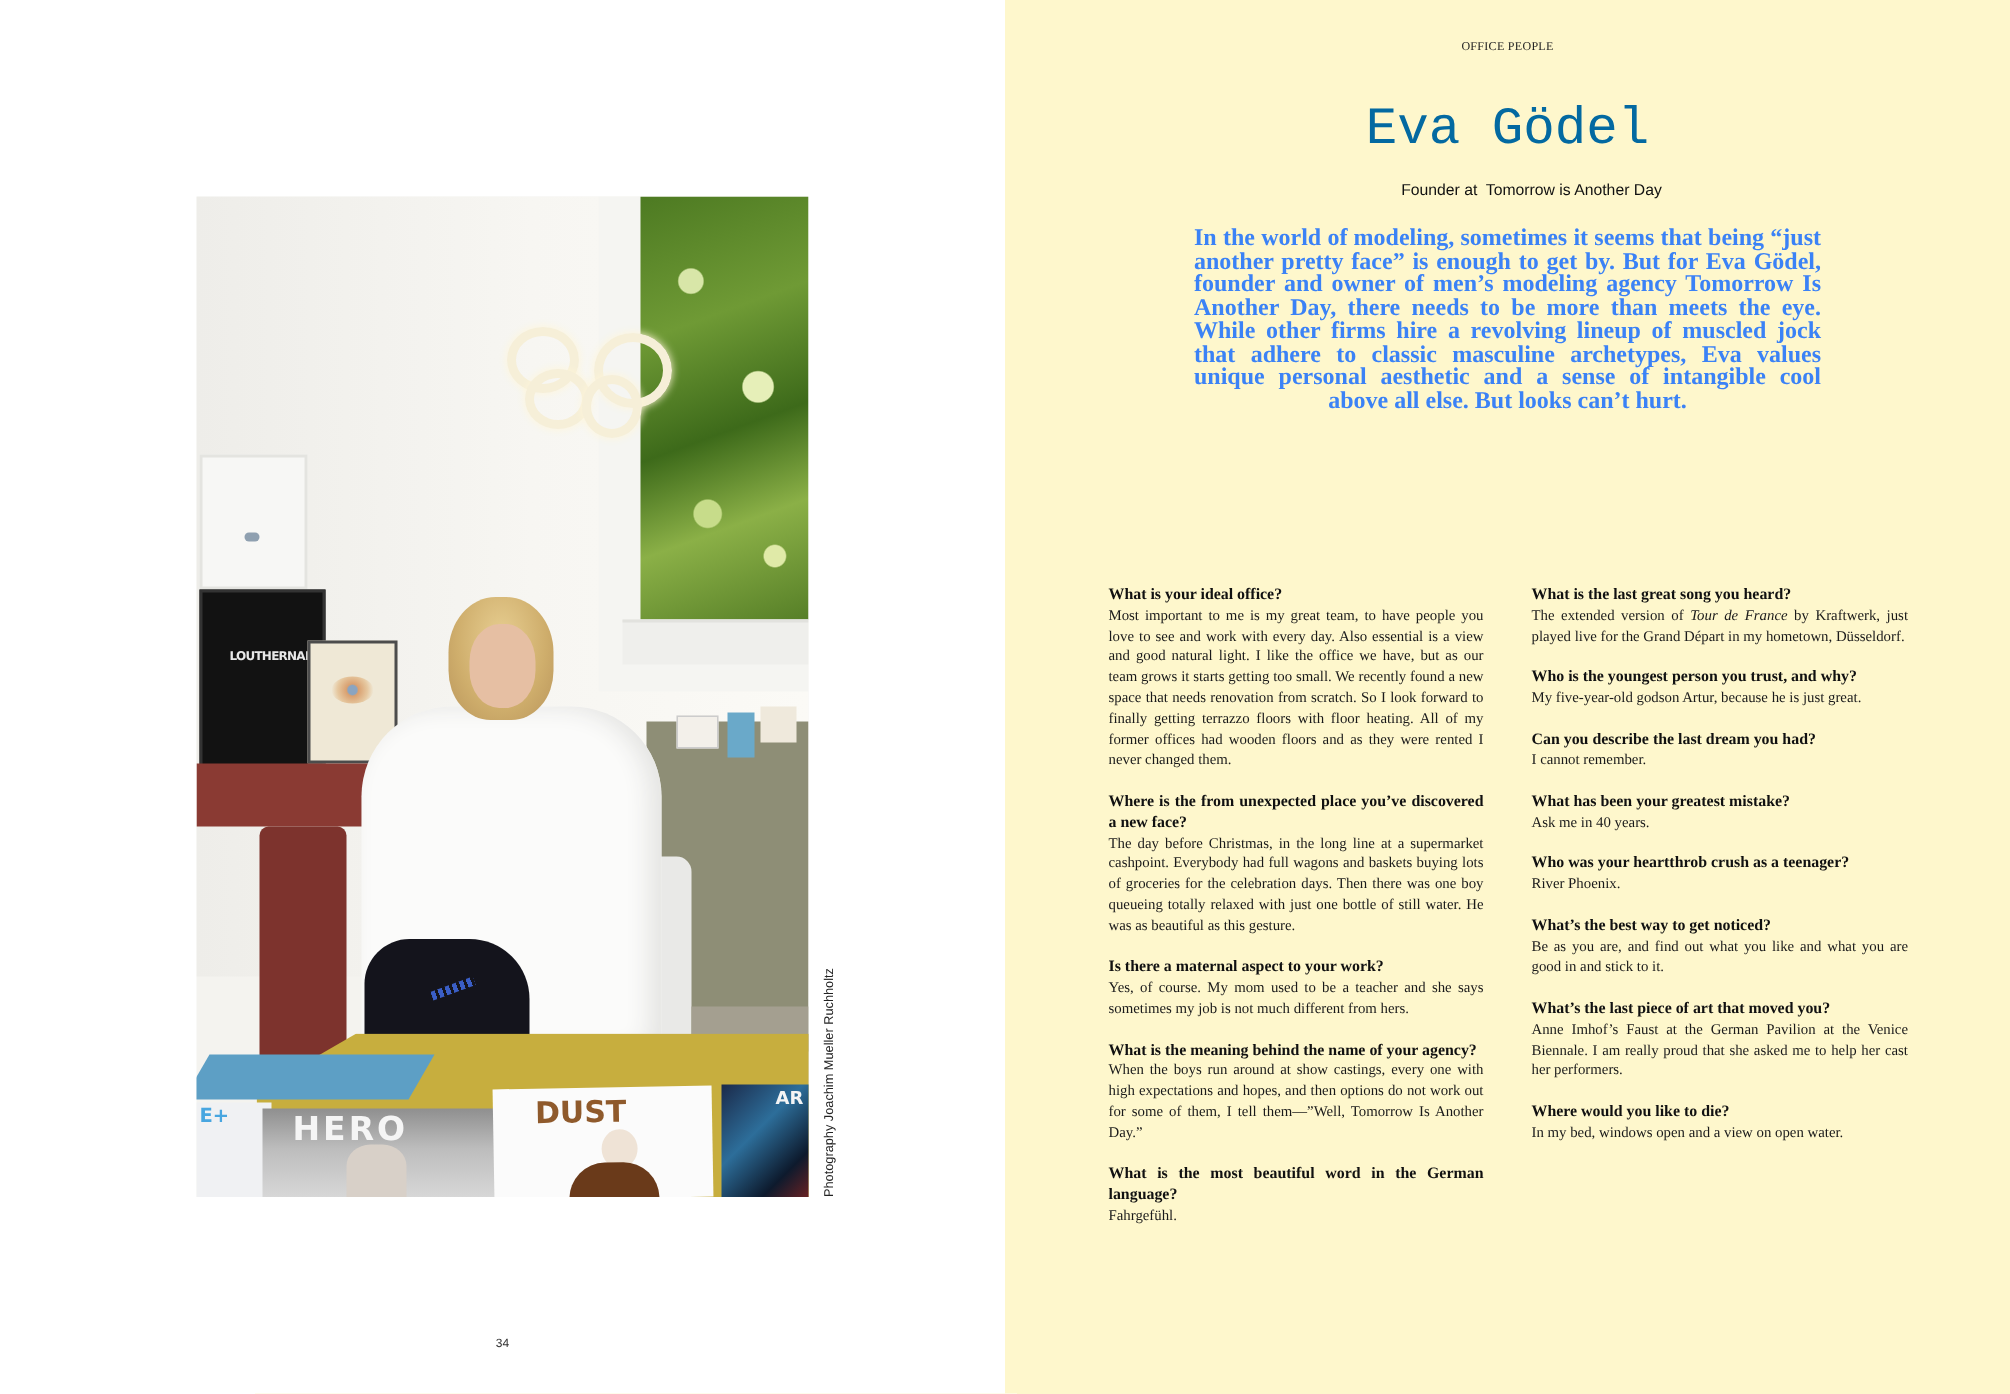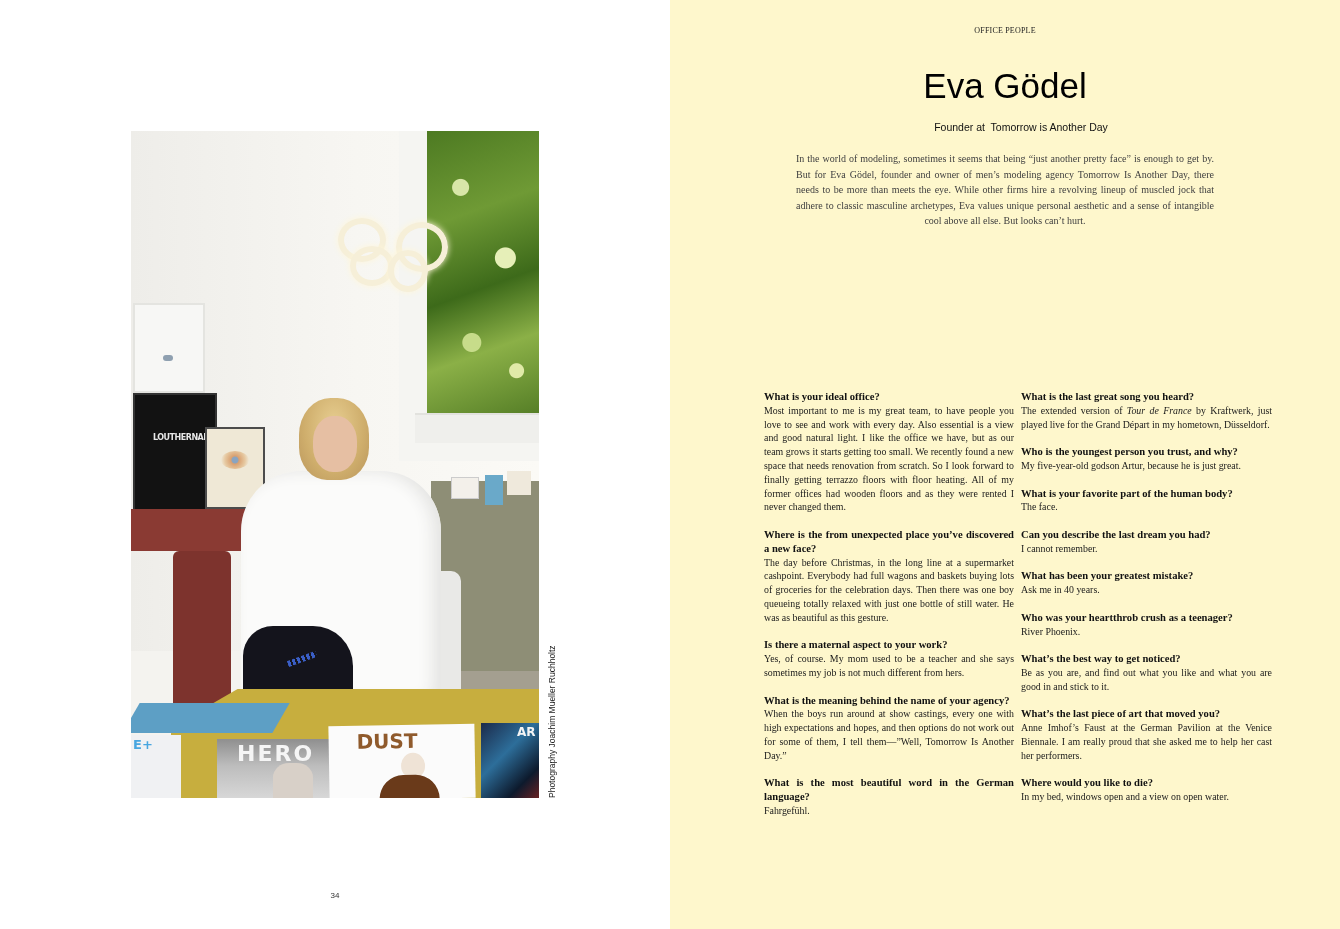--- a/index.html
+++ b/index.html
@@ -40,41 +40,41 @@
     .photo .person-body { position: absolute; left: 110px; top: 340px; width: 200px; height: 230px; background: #fbfbfa; border-radius: 60px 60px 12px 12px; box-shadow: inset -8px 0 16px #e4e4e2; }
     .photo .person-legs { position: absolute; left: 112px; top: 495px; width: 110px; height: 75px; background: #14141c; border-radius: 30px 40px 0 0; }
     .photo .person-legs::after { content: ""; position: absolute; left: 44px; top: 30px; width: 30px; height: 6px; background: repeating-linear-gradient(90deg, #3a5ec6 0 3px, #14141c 3px 5px); transform: rotate(-20deg); }
     .photo .table-blue { position: absolute; left: 0; top: 572px; width: 150px; height: 30px; background: #5d9fc5; transform: skewX(-30deg); transform-origin: left; }
     .photo .table-yellow { position: absolute; left: 40px; top: 558px; width: 370px; height: 110px; background: #c7ae3e; clip-path: polygon(18% 0, 100% 0, 100% 100%, 0 100%, 0 35%); }
     .photo .table-grey { position: absolute; left: 330px; top: 540px; width: 78px; height: 130px; background: #a49f90; }
     .photo .mag { position: absolute; overflow: hidden; }
     .photo .mag .mag-title { position: absolute; font-family: "DejaVu Sans", sans-serif; font-weight: bold; }
     .photo .mag-e { left: 0; top: 604px; width: 50px; height: 63px; background: #f0f1f3; }
     .photo .mag-e .mag-title { left: 2px; top: 2px; color: #48a6e0; font-size: 13px; }
-    .photo .mag-hero { left: 44px; top: 608px; width: 156px; height: 60px; background: linear-gradient(180deg, #8f8f8f 0%, #bdbdbd 45%, #d8d8d8 100%); margin-left: 42px; }
+    .photo .mag-hero { left: 44px; top: 608px; width: 156px; height: 60px; background: linear-gradient(180deg, #8f8f8f 0%, #bdbdbd 45%, #d8d8d8 100%); }
     .photo .mag-hero .mag-title { left: 20px; top: 2px; color: #f5f5f5; font-size: 22px; letter-spacing: 2px; }
     .photo .mag-hero::after { content: ""; position: absolute; left: 56px; top: 24px; width: 40px; height: 36px; background: #d8d0c8; border-radius: 40% 40% 0 0; }
     .photo .mag-dust { left: 198px; top: 594px; width: 146px; height: 74px; background: #fbfbfb; transform: rotate(-1deg); }
     .photo .mag-dust .mag-title { left: 28px; top: 4px; color: #8f5a2c; font-size: 20px; }
     .photo .mag-dust::after { content: ""; position: absolute; left: 50px; top: 50px; width: 60px; height: 24px; background: #6a3a1a; border-radius: 30px 30px 0 0; }
     .photo .mag-dust::before { content: ""; position: absolute; left: 72px; top: 28px; width: 24px; height: 26px; background: #efe3d6; border-radius: 50%; }
     .photo .mag-art { left: 350px; top: 592px; width: 60px; height: 76px; background: linear-gradient(135deg, #1b2a4a 0%, #2d6e9a 40%, #0d1a2d 75%, #702222 100%); }
     .photo .mag-art .mag-title { left: 36px; top: 2px; color: #f4f4f4; font-size: 12px; }
 
     .photo-credit { position: absolute; left: 547px; top: 798px; transform-origin: 0 0; transform: rotate(-90deg); font-family: "Liberation Sans", sans-serif; font-size: 8.5px; color: #222; white-space: nowrap; }
     .page-number { position: absolute; left: 323px; top: 891px; width: 24px; text-align: center; font-family: "Liberation Sans", sans-serif; font-size: 8px; color: #333; }
 
     
     .section-label { position: absolute; left: 670px; top: 26px; width: 670px; text-align: center; font-family: "Liberation Serif", serif; font-size: 8px; letter-spacing: 0.2px; color: #222; }
-    .title { position: absolute; left: 670px; top: 66px; width: 670px; text-align: center; font-family: Liberation Sans, sans-serif; font-size: 35px; font-weight: normal; color: #000000; }
+    .title { position: absolute; left: 670px; top: 66px; width: 670px; text-align: center; font-family: Liberation Mono, monospace; font-size: 35px; font-weight: normal; color: #0369a1; }
     .subtitle { position: absolute; left: 686px; top: 121px; width: 670px; text-align: center; font-family: "Liberation Sans", sans-serif; font-size: 10.5px; color: #111; white-space: pre; }
-    .intro { position: absolute; left: 796px; top: 151px; width: 418px; font-family: "Liberation Serif", serif; font-size: 10px; line-height: 15.5px; text-align: justify; text-align-last: center; color: #404040; }
+    .intro { position: absolute; left: 796px; top: 151px; width: 418px; font-family: "Liberation Serif", serif; font-size: 16px; line-height: 15.5px; text-align: justify; text-align-last: center; color: #3b82f6; font-weight: bold; }
 
     .qa-col { position: absolute; top: 390px; font-family: "Liberation Serif", serif; font-size: 9.9px; line-height: 13.8px; color: #1a1a1a; }
-    .qa-col.left { left: 739px; width: 250px; margin-left: 25px; }
+    .qa-col.left { left: 739px; width: 250px; }
     .qa-col.right { left: 1021px; width: 251px; }
     .qa { margin-bottom: 13.8px; }
     .qa .q { font-weight: bold; font-size: 10.6px; text-align: justify; color: #111; }
     .qa .a { text-align: justify; }
     .qa .a em { font-style: italic; }
   </style>
 </head>
 <body>
 
 <div class="page-left">
@@ -160,24 +160,20 @@
 <div class="qa-col right">
   <div class="qa">
     <div class="q">What is the last great song you heard?</div>
     <div class="a"><span>The extended version of </span><em>Tour de France</em><span> by Kraftwerk, just played live for the Grand Départ in my hometown, Düsseldorf.</span></div>
   </div>
   <div class="qa">
     <div class="q">Who is the youngest person you trust, and why?</div>
     <div class="a">My five-year-old godson Artur, because he is just great.</div>
   </div>
   <div class="qa">
-    <div class="q">What is your favorite part of the human body?</div>
-    <div class="a">The face.</div>
-  </div>
-  <div class="qa">
     <div class="q">Can you describe the last dream you had?</div>
     <div class="a">I cannot remember.</div>
   </div>
   <div class="qa">
     <div class="q">What has been your greatest mistake?</div>
     <div class="a">Ask me in 40 years.</div>
   </div>
   <div class="qa">
     <div class="q">Who was your heartthrob crush as a teenager?</div>
     <div class="a">River Phoenix.</div>

